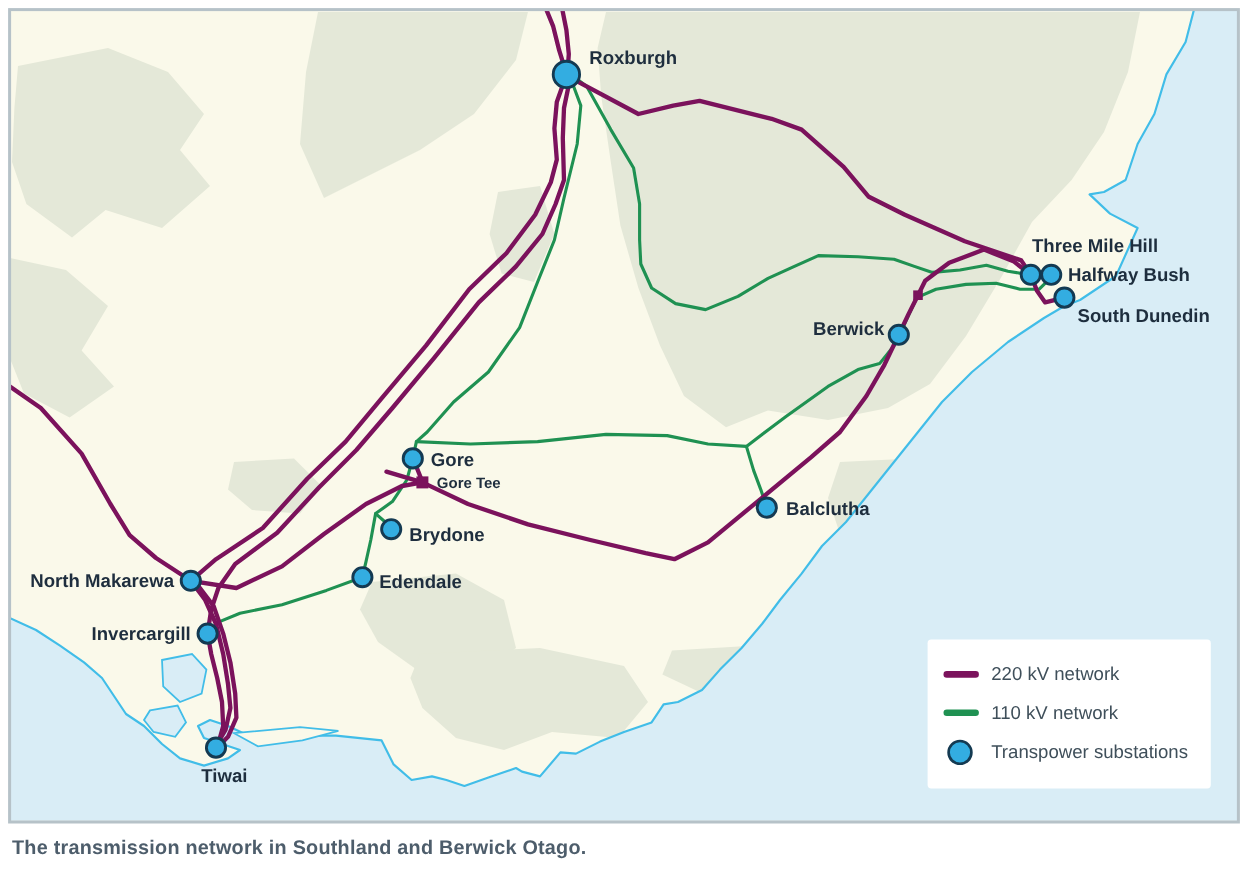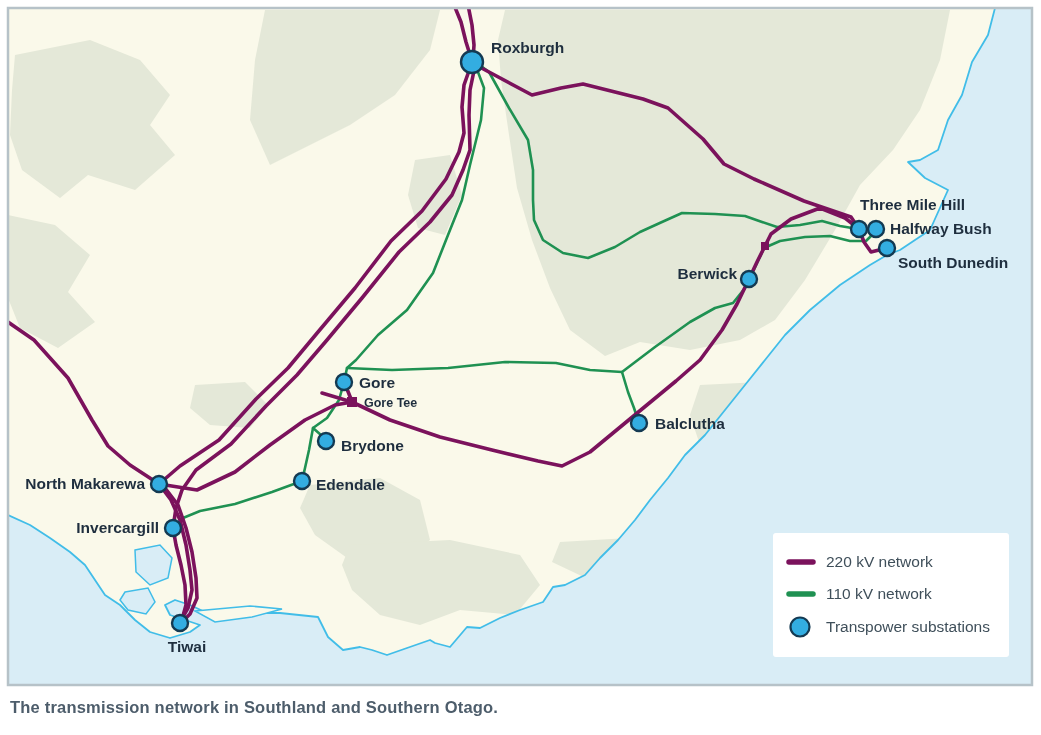--- a/index.html
+++ b/index.html
@@ -130,15 +130,15 @@
       <line x1="789" y1="594" x2="813" y2="594" stroke-width="5.5" stroke-linecap="round" stroke="#1f9152"></line>
       <text class="legend-text" x="826" y="599">110 kV network</text>
       <circle cx="800" cy="627" r="9.5" stroke="#143a52" stroke-width="2.2" fill="#33ade1"></circle>
       <text class="legend-text" x="826" y="632">Transpower substations</text>
     </g>
   </g>
 
   <rect class="map-border" x="8" y="8" width="1024" height="677"></rect>
 </svg>
 
-<div class="caption">The transmission network in Southland and Southern Otago.</div>
+<div class="caption">The transmission network in Southland and Berwick Otago.</div>
 
 </div>
 
 </body></html>

